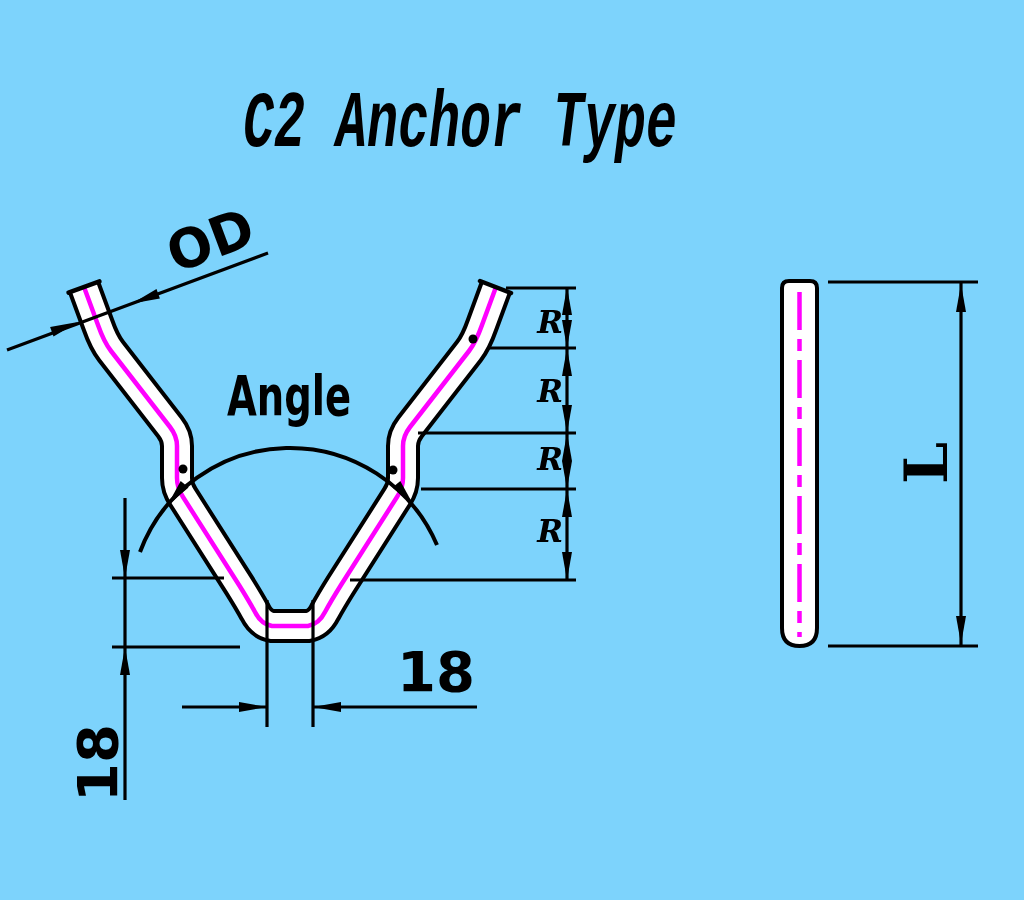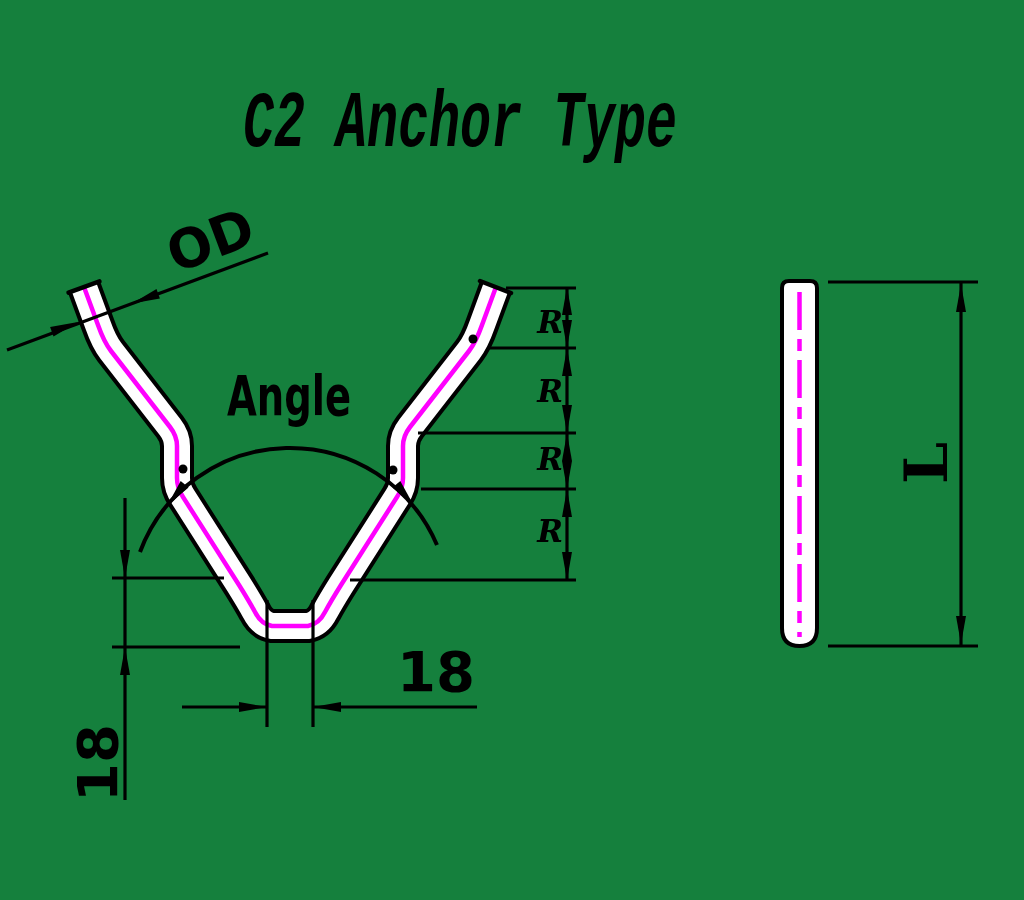--- a/index.html
+++ b/index.html
@@ -1,16 +1,16 @@
 <!DOCTYPE html>
 <html><head>
 <meta charset="utf-8">
 <style>
   html,body{margin:0;padding:0;background:#ffffff;}
-  .drawing-wrap{width:1024px;height:900px;background:#15803d;overflow:hidden;}
+  .drawing-wrap{width:1024px;height:900px;background:#7dd3fc;overflow:hidden;}
   svg{display:block;}
   text{fill:#000000;}
   .t-title{font-family:"Liberation Mono",monospace;font-weight:bold;font-style:italic;font-size:80px;}
   .t-sans{font-family:"DejaVu Sans","Liberation Sans",sans-serif;font-weight:bold;}
   .t-serif{font-family:"DejaVu Serif","Liberation Serif",serif;font-weight:bold;}
   .t-serif.italic{font-style:italic;}
   .ln{stroke:#000000;stroke-width:3.2;fill:none;}
   .ah{fill:#000000;stroke:none;}
   .tube-outer{stroke:#000000;stroke-width:34;fill:none;stroke-linejoin:round;stroke-linecap:butt;}
   .tube-inner{stroke:#ffffff;stroke-width:26;fill:none;stroke-linejoin:round;stroke-linecap:butt;}

